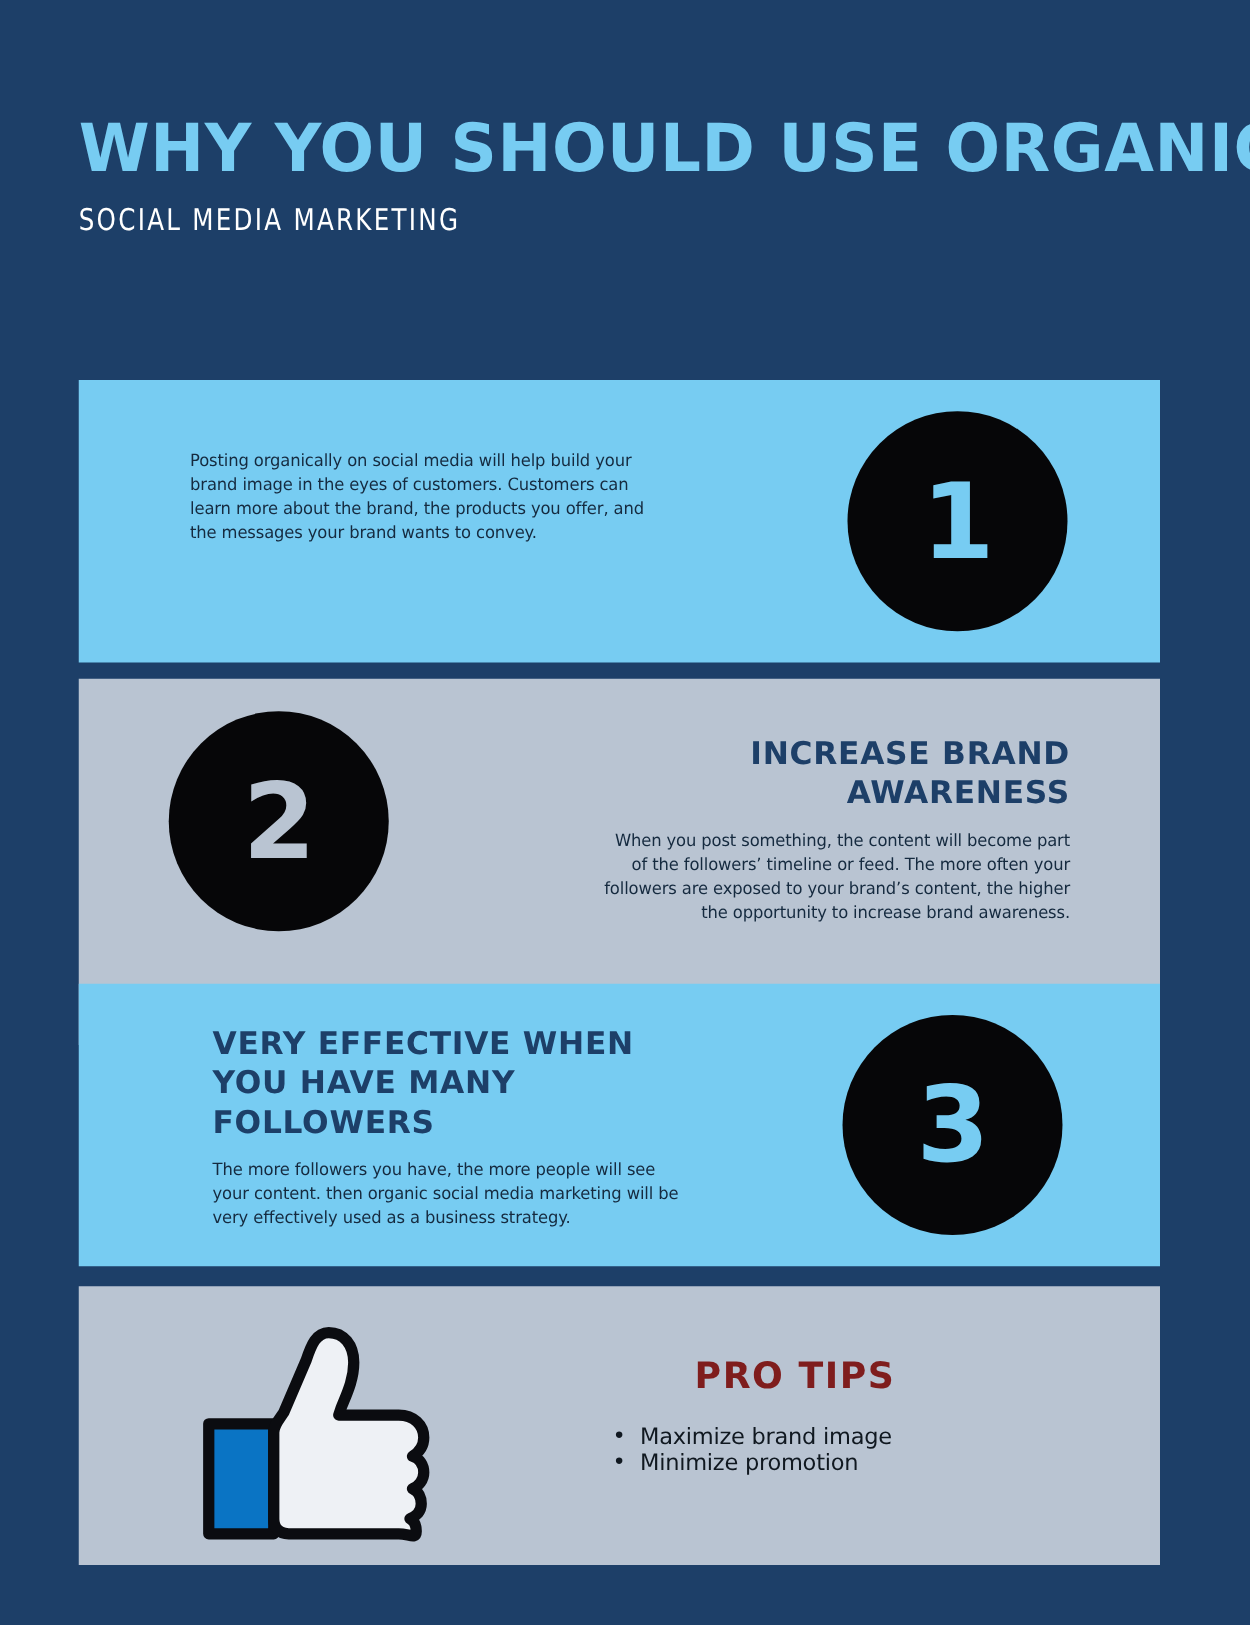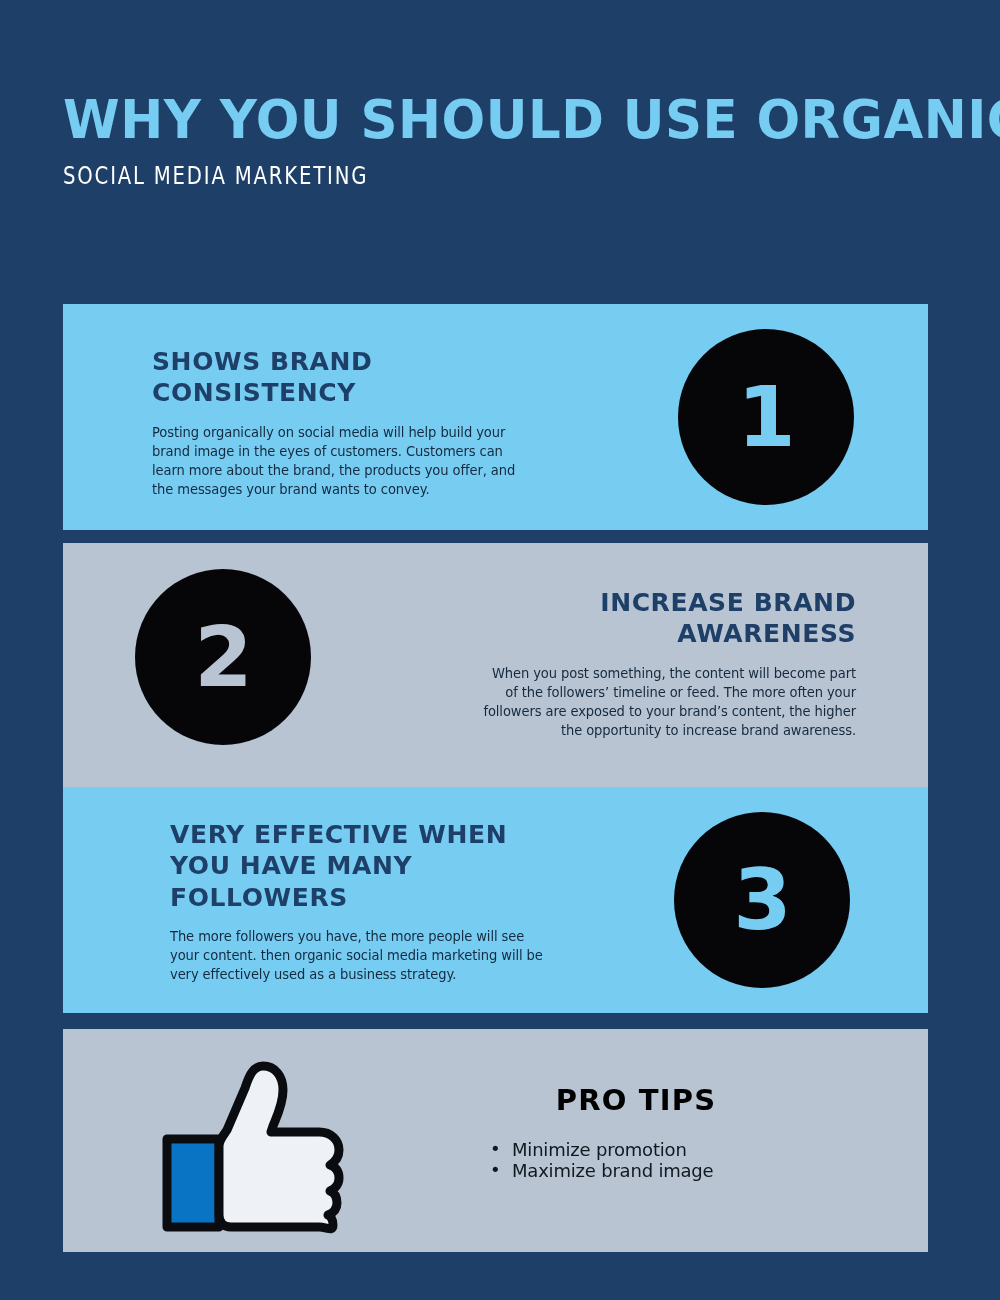--- a/index.html
+++ b/index.html
@@ -90,21 +90,21 @@
   #circle2 { left:72px; top:26px; }
   #circle2 span { color:#b9c4d2; }
   #circle3 { right:78px; top:25px; }
   #circle3 span { color:#77ccf2; }
 
   
   #protips-block { position:absolute; right:72px; top:54px; width:400px; }
   #protips-title {
     font-size:29px;
     font-weight:bold;
-    color:#000000;
+    color:#7f1d1d;
     letter-spacing:1.2px;
     text-align:center;
     padding-right:40px;
   }
   #protips-list {
     margin-top:22px;
     list-style:none;
     padding-left:34px;
     text-align:left;
   }
@@ -130,21 +130,20 @@
 <body>
 
 <div id="header">
   <div id="title">WHY YOU SHOULD USE ORGANIC</div>
   <div id="subtitle">SOCIAL MEDIA MARKETING</div>
 </div>
 
 <div class="card blue" id="card1">
   <div class="card-inner">
     <div class="txtblock left" style="top:42px;">
-      <div class="card-heading">SHOWS BRAND CONSISTENCY</div>
       <div class="card-body">Posting organically on social media will help build your brand image in the eyes of customers. Customers can learn more about the brand, the products you offer, and the messages your brand wants to convey.</div>
     </div>
     <div class="numcircle" id="circle1">
       <span>1</span>
     </div>
   </div>
 </div>
 
 <div class="card gray" id="card2">
   <div class="card-inner">
@@ -194,19 +193,19 @@
                C 171 163 172 167 172 171
                C 172 178 166 173 158 173
                L 70 173
                C 62 173 58 168 58 161
                Z" fill="#eef1f5" stroke="#0b0c10" stroke-width="9" stroke-linejoin="round"></path>
     </svg>
 
     <div id="protips-block">
       <div id="protips-title">PRO TIPS</div>
       <ul id="protips-list">
+        <li>Maximize brand image</li>
         <li>Minimize promotion</li>
-        <li>Maximize brand image</li>
       </ul>
     </div>
 
   </div>
 </div>
 
 </body></html>

